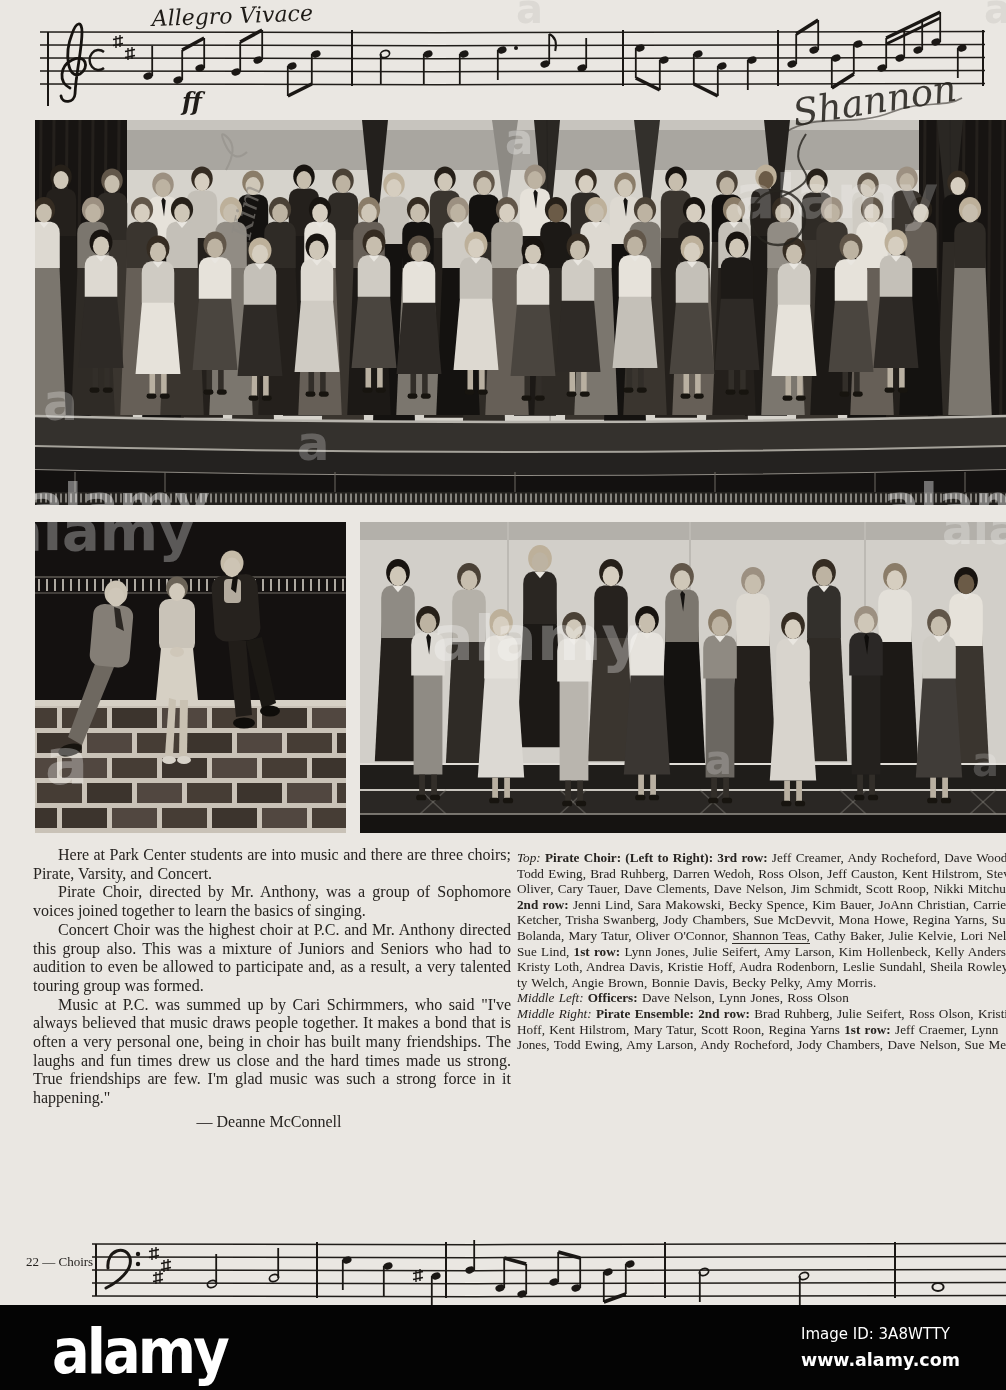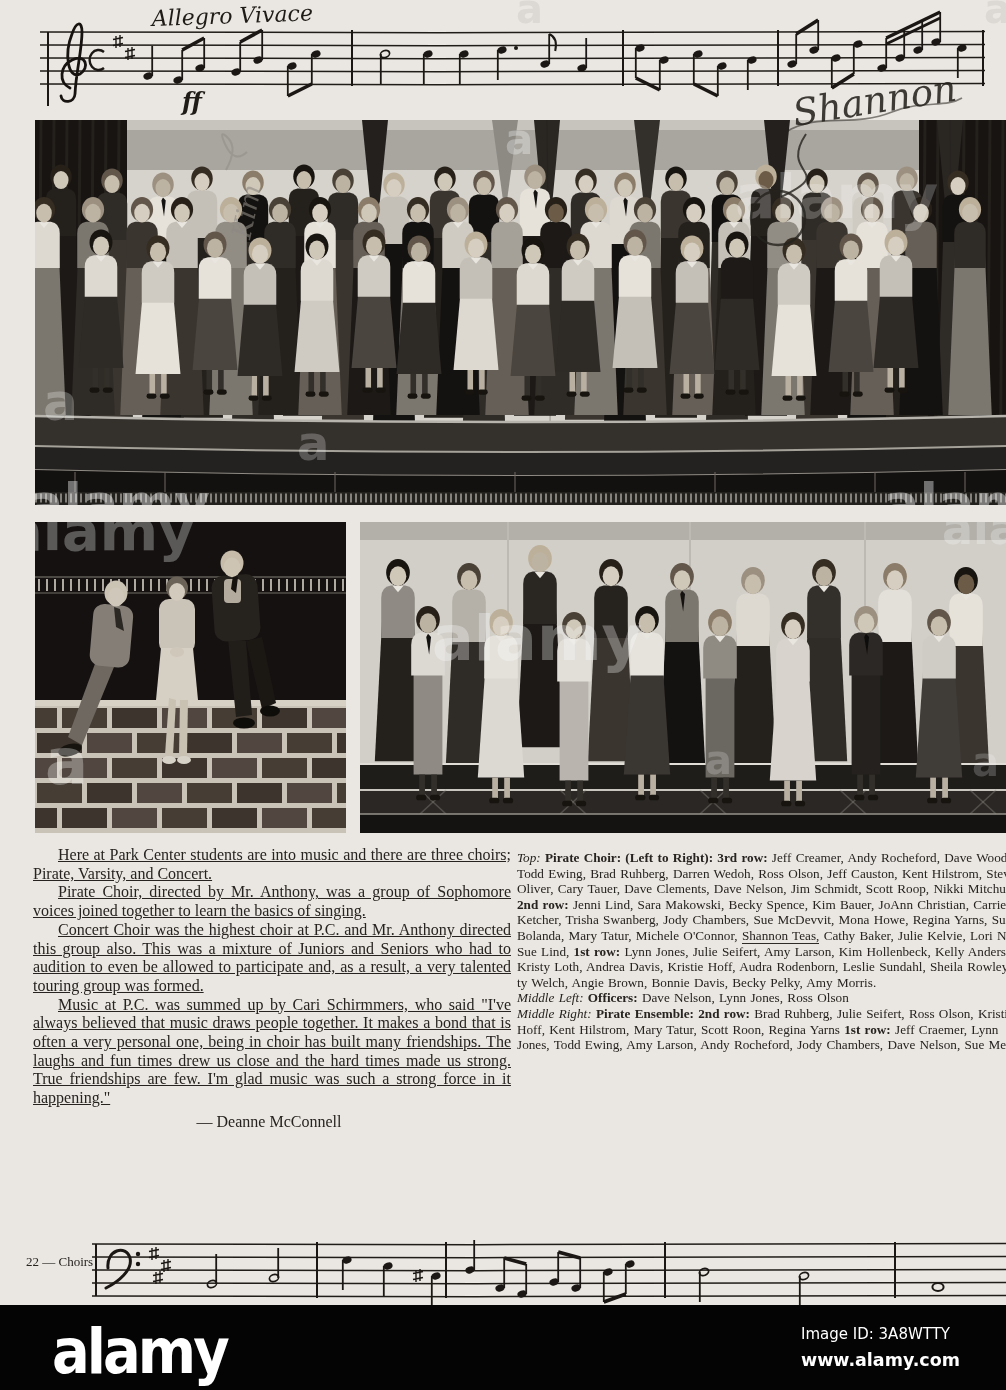--- a/index.html
+++ b/index.html
@@ -10,21 +10,21 @@
   
   #staff-top{left:40px;top:6px;}
   #staff-bottom{left:92px;top:1230px;}
   .hand{font-family:"DejaVu Serif",serif;font-style:italic;fill:#1f1c18;}
   
   #photo-main{left:35px;top:120px;}
   #photo-officers{left:35px;top:522px;}
   #photo-ensemble{left:360px;top:522px;}
   
   .article{left:33px;top:846px;width:478px;font-size:16px;line-height:18.7px;text-align:justify;}
-  .article p{margin:0;text-indent:25px;text-decoration:underline;}
+  .article p{margin:0;text-indent:25px;}
   .byline{text-align:center;margin-top:5px;padding-right:6px;}
   
   .captions{left:517px;top:850px;width:489px;font-size:13.2px;line-height:15.6px;word-spacing:1px;}
   .cap-line{white-space:nowrap;}
   .cap-line .i{font-style:italic;}
   .cap-line .b{font-weight:bold;text-align:center;}
   .cap-line .u{border-bottom:1.5px solid #2e2a25;}
   
   .pagenum{left:26px;top:1254px;font-size:13px;}
   
@@ -914,21 +914,21 @@
       <p>Music at P.C. was summed up by Cari Schirmmers, who said "I've always believed that music draws people together. It makes a bond that is often a very personal one, being in choir has built many friendships. The laughs and fun times drew us close and the hard times made us strong. True friendships are few. I'm glad music was such a strong force in it happening."</p>
       <div class="byline">— Deanne McConnell</div>
     </div>
 
   <div class="abs captions" id="captions">
       <div class="cap-line"><span class="i">Top: </span><span class="b">Pirate Choir: (Left to Right): 3rd row: </span><span>Jeff Creamer, Andy Rocheford, Dave Wood,</span></div>
       <div class="cap-line"><span>Todd Ewing, Brad Ruhberg, Darren Wedoh, Ross Olson, Jeff Causton, Kent Hilstrom, Steve</span></div>
       <div class="cap-line"><span>Oliver, Cary Tauer, Dave Clements, Dave Nelson, Jim Schmidt, Scott Roop, Nikki Mitchum</span></div>
       <div class="cap-line"><span class="b">2nd row: </span><span>Jenni Lind, Sara Makowski, Becky Spence, Kim Bauer, JoAnn Christian, Carrie</span></div>
       <div class="cap-line"><span>Ketcher, Trisha Swanberg, Jody Chambers, Sue McDevvit, Mona Howe, Regina Yarns, Sue</span></div>
-      <div class="cap-line"><span>Bolanda, Mary Tatur, Michele O'Connor, </span><span class="u">Shannon Teas,</span><span> Cathy Baker, Julie Kelvie, Lori Nelson,</span></div>
+      <div class="cap-line"><span>Bolanda, Mary Tatur, Oliver O'Connor, </span><span class="u">Shannon Teas,</span><span> Cathy Baker, Julie Kelvie, Lori Nelson,</span></div>
       <div class="cap-line"><span>Sue Lind, </span><span class="b">1st row: </span><span>Lynn Jones, Julie Seifert, Amy Larson, Kim Hollenbeck, Kelly Anderson,</span></div>
       <div class="cap-line"><span>Kristy Loth, Andrea Davis, Kristie Hoff, Audra Rodenborn, Leslie Sundahl, Sheila Rowley, Ka-</span></div>
       <div class="cap-line"><span>ty Welch, Angie Brown, Bonnie Davis, Becky Pelky, Amy Morris.</span></div>
       <div class="cap-line"><span class="i">Middle Left: </span><span class="b">Officers: </span><span>Dave Nelson, Lynn Jones, Ross Olson</span></div>
       <div class="cap-line"><span class="i">Middle Right: </span><span class="b">Pirate Ensemble: 2nd row: </span><span>Brad Ruhberg, Julie Seifert, Ross Olson, Kristie</span></div>
       <div class="cap-line"><span>Hoff, Kent Hilstrom, Mary Tatur, Scott Roon, Regina Yarns </span><span class="b">1st row: </span><span>Jeff Craemer, Lynn</span></div>
       <div class="cap-line"><span>Jones, Todd Ewing, Amy Larson, Andy Rocheford, Jody Chambers, Dave Nelson, Sue Metz.</span></div>
     </div>
 
   <svg id="staff-bottom" class="abs" width="914" height="76" viewBox="0 0 914 76">

